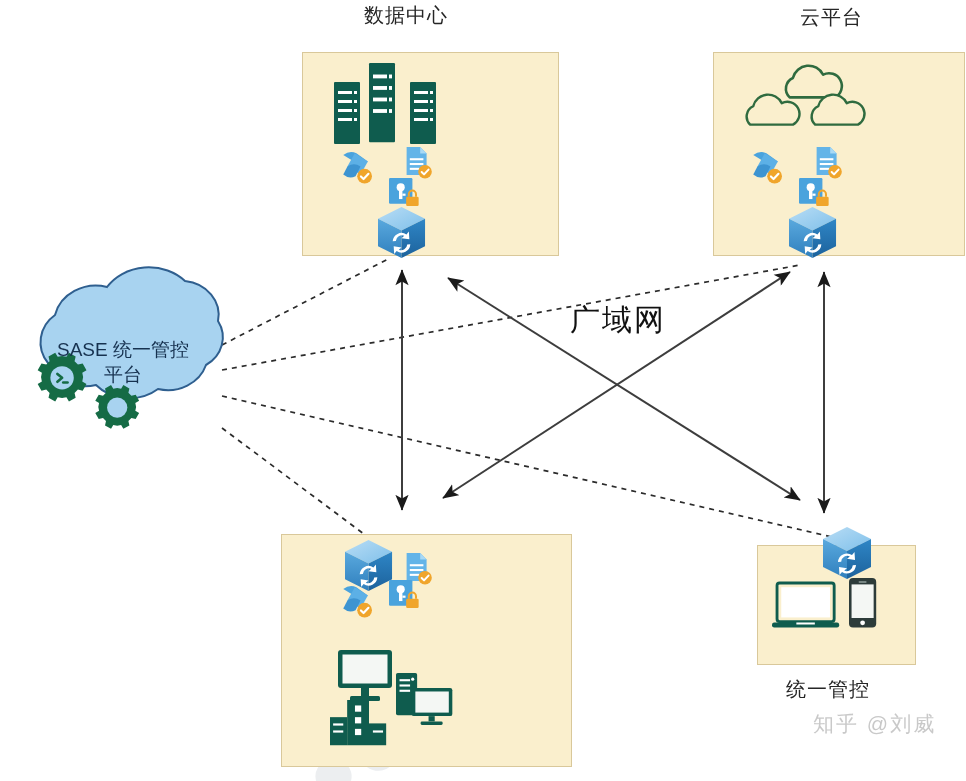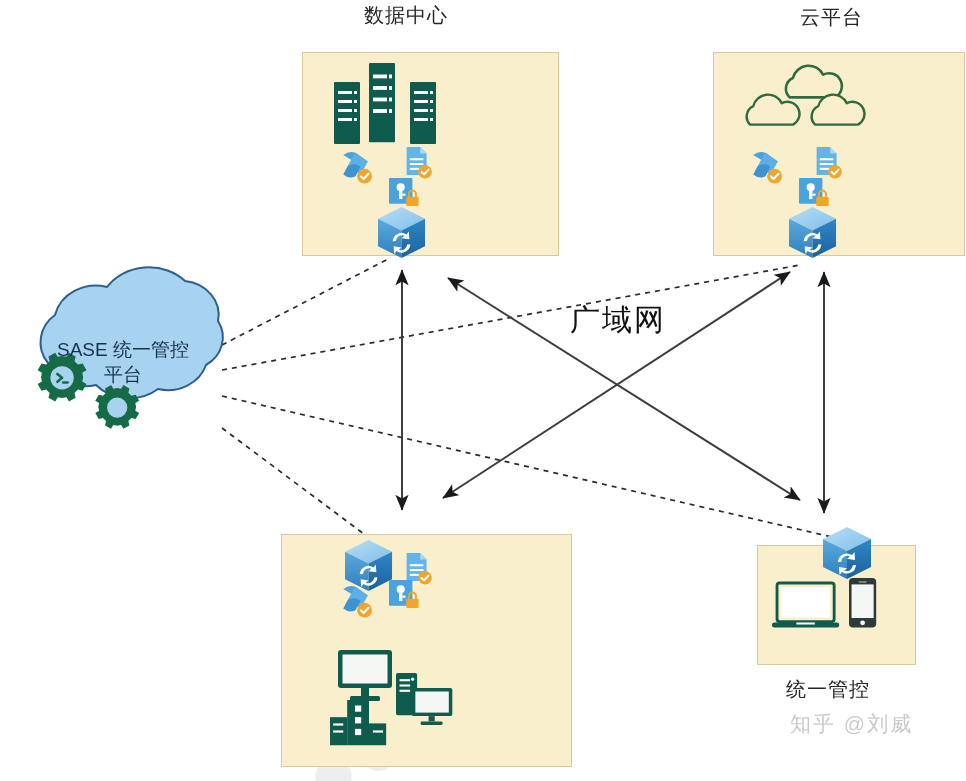--- a/index.html
+++ b/index.html
@@ -166,21 +166,21 @@
   <div class="sec-label hl" style="left:434px; top:586px;">零信任控制中心</div>
   <div class="sec-label plain" style="left:450px; top:622px;">接入网关</div>
 
   <div class="wan-label" style="left:570px; top:300px;">广域网</div>
 
   <div class="cloud-text" style="left:38px; top:337px; width:170px;">
     <span>SASE 统一管控</span><br>
     <span>平台</span>
   </div>
 
-  <div class="watermark" style="left:790px; top:710px;">知乎 @刘威</div>
+  <div class="watermark" style="left:813px; top:710px;">知乎 @刘威</div>
 
   <svg class="layer" id="node-layer" viewBox="0 0 966 781">
     <defs>
       <linearGradient id="cubeTop" x1="0" y1="0" x2="1" y2="1">
         <stop offset="0%" stop-color="#b9ddf5"></stop>
           <stop offset="100%" stop-color="#7fc0ea"></stop>
       </linearGradient>
       <linearGradient id="cubeLeft" x1="0" y1="0" x2="0" y2="1">
         <stop offset="0%" stop-color="#5aa9de"></stop>
           <stop offset="100%" stop-color="#2f7fbd"></stop>

